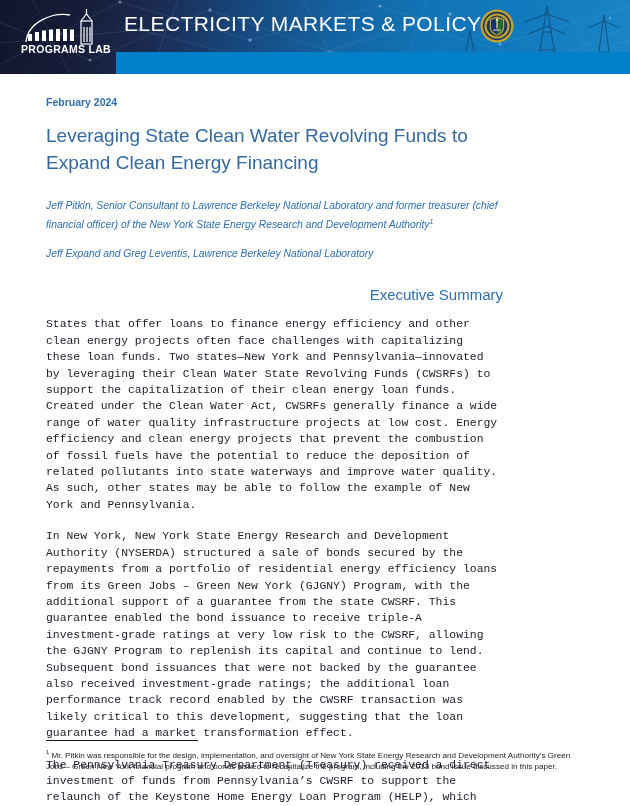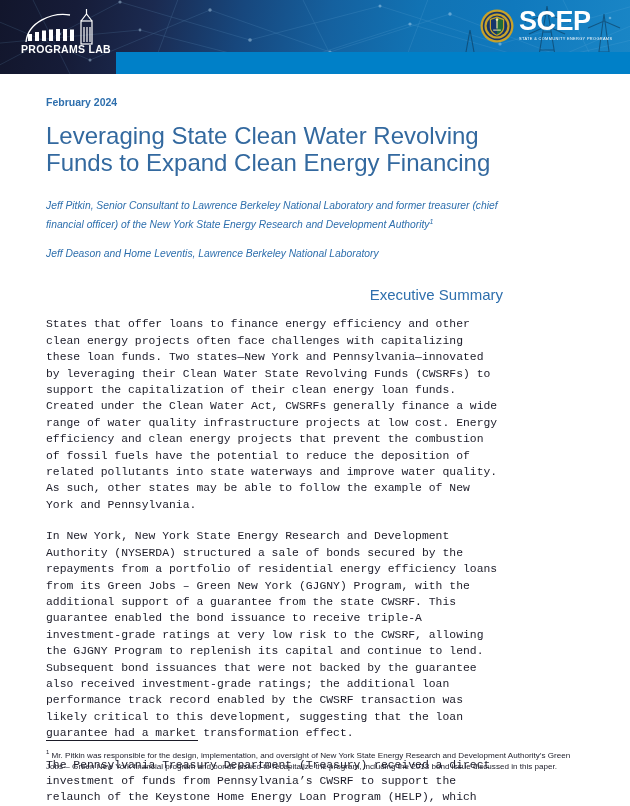--- a/index.html
+++ b/index.html
@@ -133,21 +133,21 @@
     margin-top: 22px;
     font-family: "Liberation Sans", sans-serif;
     font-size: 10.5px;
     font-weight: bold;
     color: #2e6fad;
   }
 
   .doc-title {
     margin-top: 14px;
     font-family: "Liberation Sans", sans-serif;
-    font-size: 24px;
+    font-size: 19px;
     line-height: 27px;
     font-weight: normal;
     color: #33699f;
     max-width: 470px;
   }
 
   .authors {
     margin-top: 22px;
     font-family: "Liberation Sans", sans-serif;
     font-style: italic;
@@ -274,55 +274,52 @@
     </g>
     <g fill="none" stroke="#ffffff" stroke-width="1.2">
       <rect x="63" y="13" width="11" height="23"></rect>
       <path d="M63 13 L68.5 6 L74 13"></path>
       <path d="M66 19 L66 34 M69 19 L69 34 M72 19 L72 34"></path>
       <path d="M68.5 6 L68.5 1"></path>
     </g>
   </svg>
   <div class="bl-wordmark">PROGRAMS LAB</div>
 
+  <div class="banner-title">ELECTRICITY MARKETS &amp; POLICY</div>
 
   <svg class="doe-seal" viewBox="0 0 34 34">
     <circle cx="17" cy="17" r="16.5" fill="#c8a22a"></circle>
     <circle cx="17" cy="17" r="14.2" fill="#16356b"></circle>
     <circle cx="17" cy="17" r="12.6" fill="#c8a22a"></circle>
     <circle cx="17" cy="17" r="10.4" fill="#16356b"></circle>
     <path d="M17 7.6 L24.2 10 L24.2 18.4 C24.2 22.4 20.8 25.4 17 26.8
              C13.2 25.4 9.8 22.4 9.8 18.4 L9.8 10 Z" fill="#c8a22a"></path>
     <path d="M17 8.9 L23 10.9 L23 18.2 C23 21.5 20.1 24.1 17 25.4
              C13.9 24.1 11 21.5 11 18.2 L11 10.9 Z" fill="#1f6b3a"></path>
     <path d="M11 18.2 C11 21.5 13.9 24.1 17 25.4 L17 8.9 L11 10.9 Z" fill="#16356b"></path>
     <rect x="16.4" y="11" width="1.2" height="8.5" fill="#f2e3a0"></rect>
     <circle cx="17" cy="10.6" r="1.3" fill="#f2e3a0"></circle>
     <g fill="#f2e3a0">
       <rect x="13.2" y="20.6" width="7.6" height="1"></rect>
     </g>
   </svg>
 
-  <div class="scep-block">
-    <div class="scep-main">SCEP</div>
-    <div class="scep-sub">STATE &amp; COMMUNITY ENERGY PROGRAMS</div>
-  </div>
 </div>
 
 <div class="page">
 
   <div class="doc-date">February 2024</div>
 
   <h1 class="doc-title">Leveraging State Clean Water Revolving Funds to Expand Clean Energy Financing</h1>
 
   <div class="authors">
     <span>Jeff Pitkin, Senior Consultant to Lawrence Berkeley National Laboratory and former treasurer (chief financial officer) of the New York State Energy Research and Development Authority</span><span class="sup">1</span>
   </div>
 
-  <div class="authors-second">Jeff Deason and Home Leventis, Lawrence Berkeley National Laboratory</div>
+  <div class="authors-second">Jeff Expand and Greg Leventis, Lawrence Berkeley National Laboratory</div>
 
   <h2 class="section-heading">Executive Summary</h2>
 
   <p class="body-para">States that offer loans to finance energy efficiency and other clean energy projects often face challenges with capitalizing these loan funds. Two states—New York and Pennsylvania—innovated by leveraging their Clean Water State Revolving Funds (CWSRFs) to support the capitalization of their clean energy loan funds. Created under the Clean Water Act, CWSRFs generally finance a wide range of water quality infrastructure projects at low cost. Energy efficiency and clean energy projects that prevent the combustion of fossil fuels have the potential to reduce the deposition of related pollutants into state waterways and improve water quality. As such, other states may be able to follow the example of New York and Pennsylvania.</p>
 
   <p class="body-para tight">In New York, New York State Energy Research and Development Authority (NYSERDA) structured a sale of bonds secured by the repayments from a portfolio of residential energy efficiency loans from its Green Jobs – Green New York (GJGNY) Program, with the additional support of a guarantee from the state CWSRF. This guarantee enabled the bond issuance to receive triple-A investment-grade ratings at very low risk to the CWSRF, allowing the GJGNY Program to replenish its capital and continue to lend. Subsequent bond issuances that were not backed by the guarantee also received investment-grade ratings; the additional loan performance track record enabled by the CWSRF transaction was likely critical to this development, suggesting that the loan guarantee had a market transformation effect.</p>
 
   <p class="body-para tight">The Pennsylvania Treasury Department (Treasury) received a direct investment of funds from Pennsylvania’s CWSRF to support the relaunch of the Keystone Home Energy Loan Program (HELP), which had previously been shuttered due to lack of support funding. The national lending and securitization structure that the Treasury and Renew Financial established, however, failed to attract sufficient participation from other energy efficiency programs around the country and was ultimately abandoned (although not due to factors related to the CWSRF). In the meantime, CWSRF capital leveraged significantly larger amounts of Treasury funds, allowing the program to loan an additional $10 million to residential customers for clean energy improvements. Had Pennsylvania’s capital recycling plans materialized, the CWSRF investment might have had similar market transformation impacts in Pennsylvania.</p>
 
 </div>

